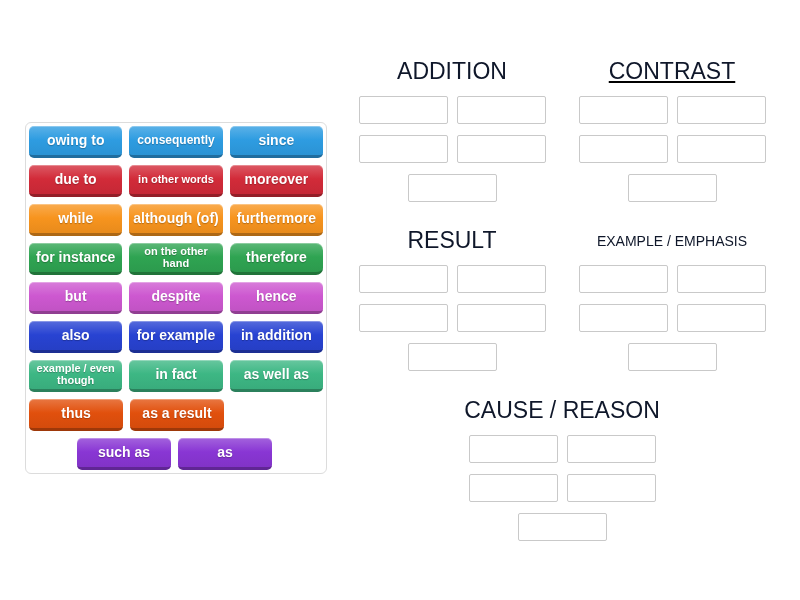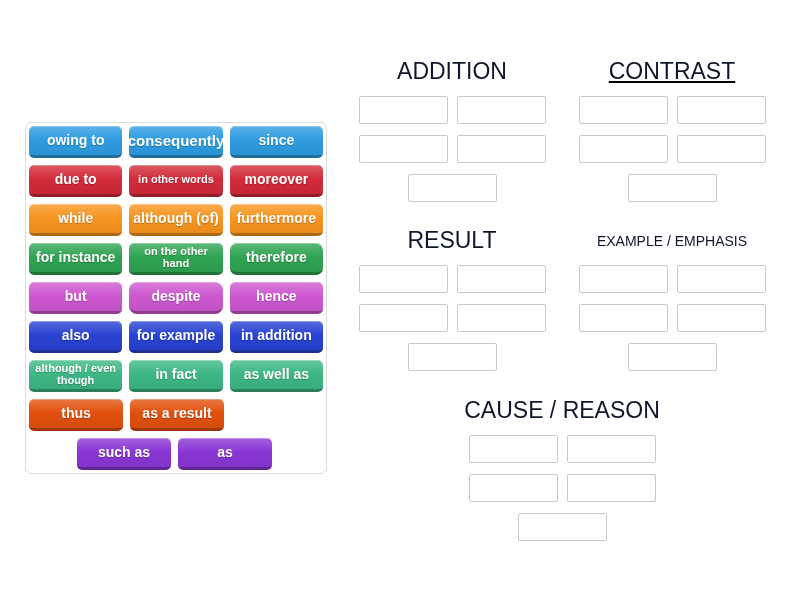--- a/index.html
+++ b/index.html
@@ -16,21 +16,21 @@
   .tile-row{display:flex;gap:7px;margin-bottom:7px;}
   .tile-row:last-child{margin-bottom:0;padding-left:48px;}
   .tile{
     width:94px;height:32px;box-sizing:border-box;border-radius:5px;
     display:flex;align-items:center;justify-content:center;text-align:center;
     color:#fff;font-weight:bold;font-size:14px;line-height:1.05;
     text-shadow:0 1px 1px rgba(0,0,0,.25);
     box-shadow:inset 0 1px 0 rgba(255,255,255,.3);
     cursor:pointer;user-select:none;white-space:nowrap;overflow:hidden;
   }
-  .tile.sm{font-size:15px;}
+  .tile.sm{font-size:12px;}
   .tile.xs{font-size:11px;white-space:normal;padding:0 2px;}
   
   .group{position:absolute;width:188px;}
   .group-header{
     height:33px;display:flex;align-items:center;justify-content:center;
     font-size:23px;color:#0f172a;white-space:nowrap;margin-bottom:8px;
   }
   .g4 .group-header{font-size:14px;}
   .slots{display:flex;flex-wrap:wrap;justify-content:center;gap:11px 9px;}
   .slot{
@@ -64,30 +64,30 @@
         <div class="tile" style="background: linear-gradient(rgb(249, 172, 80) 0%, rgb(247, 148, 30) 48%, rgb(232, 139, 28) 100%); border-bottom: 3px solid rgb(173, 104, 21);">although (of)</div>
         <div class="tile" style="background: linear-gradient(rgb(249, 172, 80) 0%, rgb(247, 148, 30) 48%, rgb(232, 139, 28) 100%); border-bottom: 3px solid rgb(173, 104, 21);">furthermore</div>
       </div>
       <div class="tile-row">
         <div class="tile" style="background: linear-gradient(rgb(93, 184, 120) 0%, rgb(47, 164, 82) 48%, rgb(44, 154, 77) 100%); border-bottom: 3px solid rgb(33, 115, 57);">for instance</div>
         <div class="tile xs" style="background: linear-gradient(rgb(93, 184, 120) 0%, rgb(47, 164, 82) 48%, rgb(44, 154, 77) 100%); border-bottom: 3px solid rgb(33, 115, 57);">on the other hand</div>
         <div class="tile" style="background: linear-gradient(rgb(93, 184, 120) 0%, rgb(47, 164, 82) 48%, rgb(44, 154, 77) 100%); border-bottom: 3px solid rgb(33, 115, 57); border-radius: 7px;">therefore</div>
       </div>
       <div class="tile-row">
         <div class="tile" style="background: linear-gradient(rgb(216, 125, 218) 0%, rgb(205, 88, 208) 48%, rgb(193, 83, 196) 100%); border-bottom: 3px solid rgb(144, 62, 146);">but</div>
-        <div class="tile" style="background: linear-gradient(rgb(216, 125, 218) 0%, rgb(205, 88, 208) 48%, rgb(193, 83, 196) 100%); border-bottom: 3px solid rgb(144, 62, 146); border-radius: 8px;">despite</div>
+        <div class="tile" style="background: linear-gradient(rgb(216, 125, 218) 0%, rgb(205, 88, 208) 48%, rgb(193, 83, 196) 100%); border-bottom: 3px solid rgb(144, 62, 146);">despite</div>
         <div class="tile" style="background: linear-gradient(rgb(216, 125, 218) 0%, rgb(205, 88, 208) 48%, rgb(193, 83, 196) 100%); border-bottom: 3px solid rgb(144, 62, 146);">hence</div>
       </div>
       <div class="tile-row">
         <div class="tile" style="background: linear-gradient(rgb(87, 108, 220) 0%, rgb(40, 67, 210) 48%, rgb(38, 63, 197) 100%); border-bottom: 3px solid rgb(28, 47, 147);">also</div>
         <div class="tile" style="background: linear-gradient(rgb(87, 108, 220) 0%, rgb(40, 67, 210) 48%, rgb(38, 63, 197) 100%); border-bottom: 3px solid rgb(28, 47, 147);">for example</div>
         <div class="tile" style="background: linear-gradient(rgb(87, 108, 220) 0%, rgb(40, 67, 210) 48%, rgb(38, 63, 197) 100%); border-bottom: 3px solid rgb(28, 47, 147);">in addition</div>
       </div>
       <div class="tile-row">
-        <div class="tile xs" style="background: linear-gradient(rgb(104, 199, 159) 0%, rgb(61, 183, 132) 48%, rgb(57, 172, 124) 100%); border-bottom: 3px solid rgb(43, 128, 92);">although / even though</div>
+        <div class="tile xs" style="background: linear-gradient(rgb(104, 199, 159) 0%, rgb(61, 183, 132) 48%, rgb(57, 172, 124) 100%); border-bottom: 3px solid rgb(43, 128, 92);">example / even though</div>
         <div class="tile" style="background: linear-gradient(rgb(104, 199, 159) 0%, rgb(61, 183, 132) 48%, rgb(57, 172, 124) 100%); border-bottom: 3px solid rgb(43, 128, 92);">in fact</div>
         <div class="tile" style="background: linear-gradient(rgb(104, 199, 159) 0%, rgb(61, 183, 132) 48%, rgb(57, 172, 124) 100%); border-bottom: 3px solid rgb(43, 128, 92);">as well as</div>
       </div>
       <div class="tile-row">
         <div class="tile" style="background: linear-gradient(rgb(232, 119, 66) 0%, rgb(225, 80, 13) 48%, rgb(212, 75, 12) 100%); border-bottom: 3px solid rgb(158, 56, 9);">thus</div>
         <div class="tile" style="background: linear-gradient(rgb(232, 119, 66) 0%, rgb(225, 80, 13) 48%, rgb(212, 75, 12) 100%); border-bottom: 3px solid rgb(158, 56, 9);">as a result</div>
       </div>
       <div class="tile-row">
         <div class="tile" style="background: linear-gradient(rgb(163, 98, 221) 0%, rgb(137, 54, 212) 48%, rgb(129, 51, 199) 100%); border-bottom: 3px solid rgb(96, 38, 148);">such as</div>
         <div class="tile" style="background: linear-gradient(rgb(163, 98, 221) 0%, rgb(137, 54, 212) 48%, rgb(129, 51, 199) 100%); border-bottom: 3px solid rgb(96, 38, 148);">as</div>

